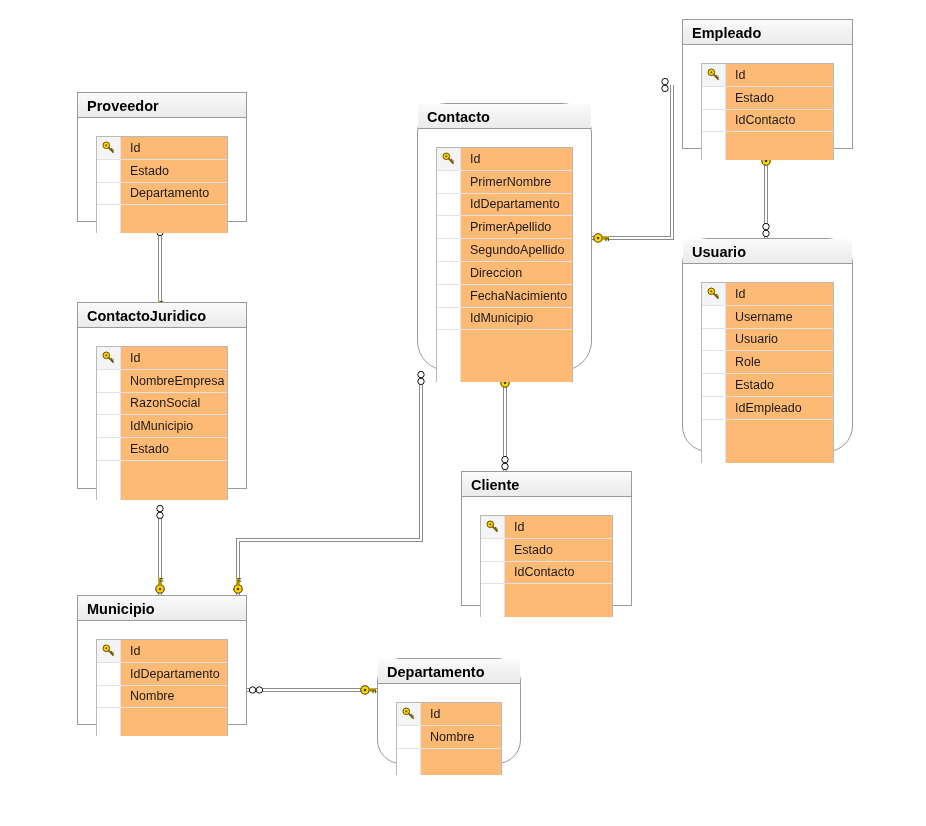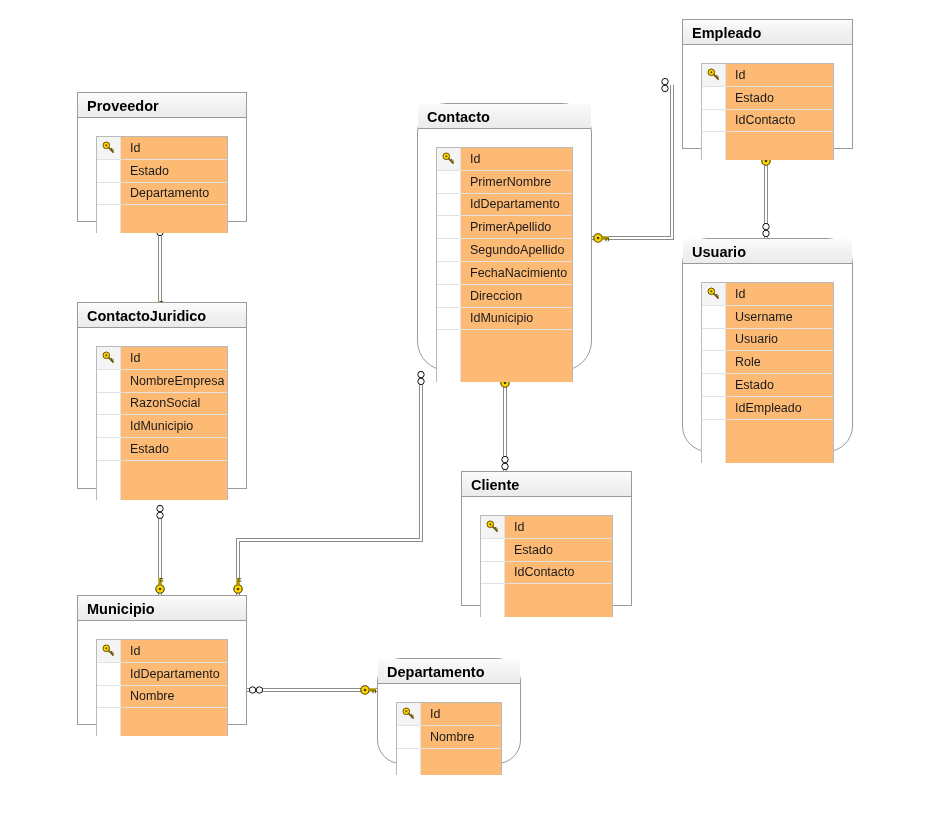--- a/index.html
+++ b/index.html
@@ -344,25 +344,25 @@
           <div class="attr-row">
             <div class="attr-key-cell"></div>
             <div class="attr-name">PrimerApellido</div>
           </div>
           <div class="attr-row">
             <div class="attr-key-cell"></div>
             <div class="attr-name">SegundoApellido</div>
           </div>
           <div class="attr-row">
             <div class="attr-key-cell"></div>
+            <div class="attr-name">Direccion</div>
+          </div>
+          <div class="attr-row">
+            <div class="attr-key-cell"></div>
             <div class="attr-name">FechaNacimiento</div>
-          </div>
-          <div class="attr-row">
-            <div class="attr-key-cell"></div>
-            <div class="attr-name">Direccion</div>
           </div>
           <div class="attr-row">
             <div class="attr-key-cell"></div>
             <div class="attr-name">IdMunicipio</div>
           </div>
           <div class="attr-row filler" style="height: auto; flex: 1 1 0%;">
             <div class="attr-key-cell"></div>
           </div>
         </div>
       </div>

